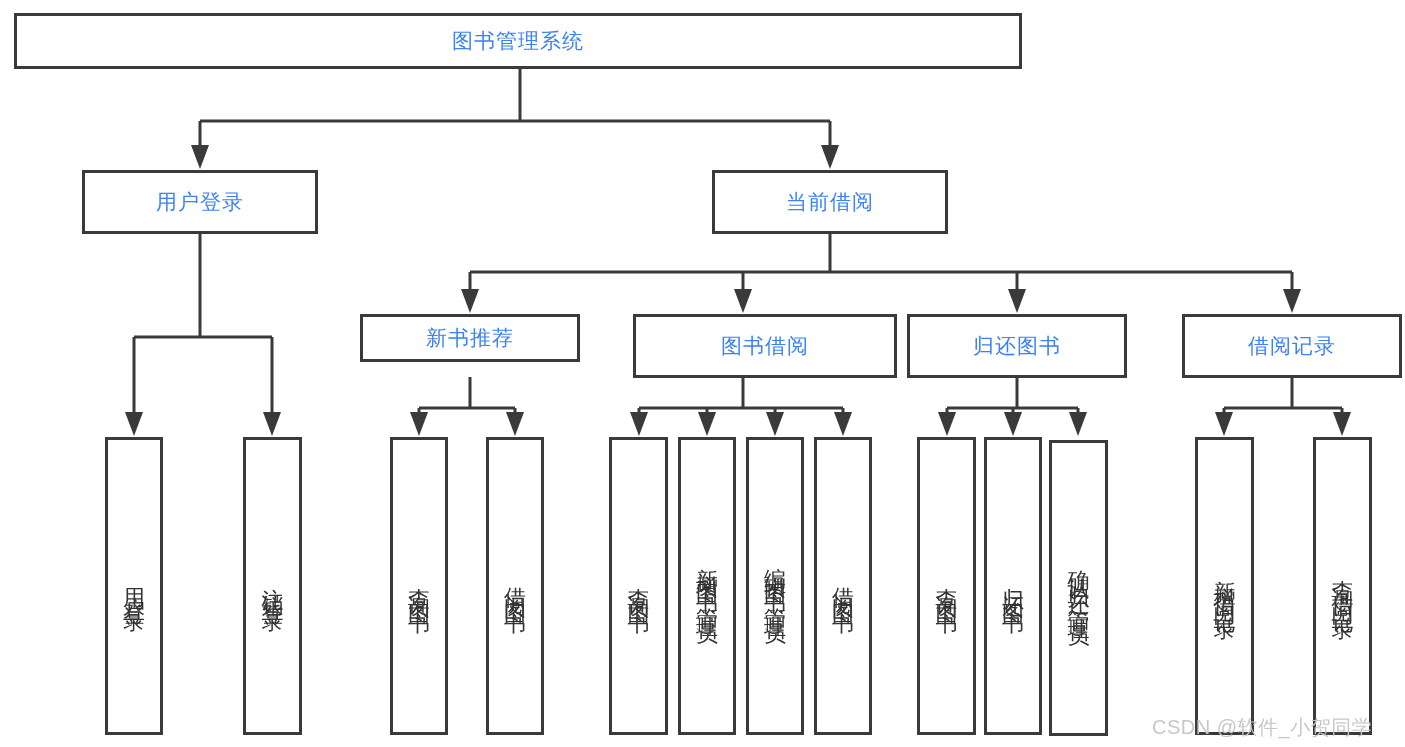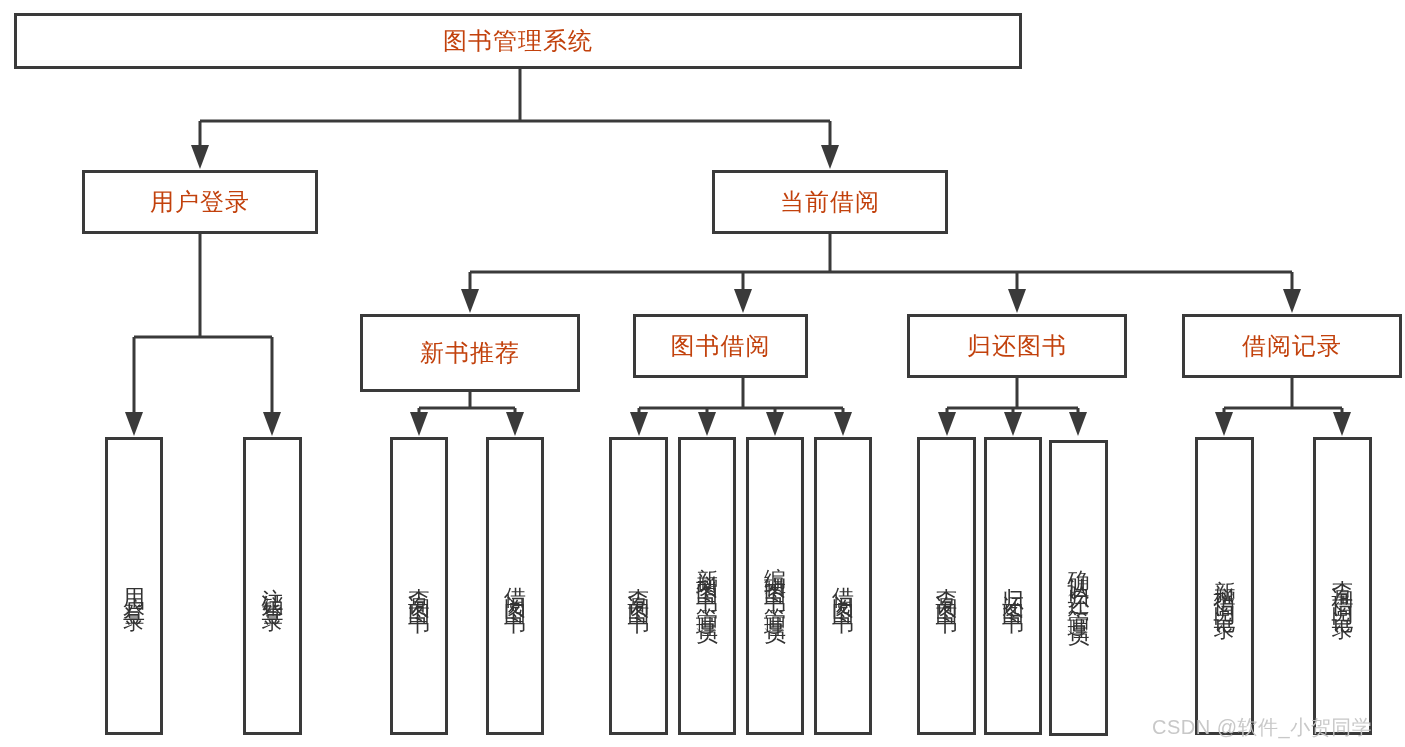--- a/index.html
+++ b/index.html
@@ -25,22 +25,22 @@
     position: absolute;
     box-sizing: border-box;
     border: 3px solid #3a3a3a;
     background: #ffffff;
     display: flex;
     align-items: center;
     justify-content: center;
     z-index: 2;
   }
   .hlabel {
-    font-size: 24px;
-    color: #c2410c;
+    font-size: 21px;
+    color: #3b82f6;
     letter-spacing: 1px;
     white-space: nowrap;
   }
   .vtext {
     writing-mode: vertical-rl;
     text-orientation: mixed;
     font-size: 22px;
     color: #333333;
     letter-spacing: 8px;
     line-height: 1;
@@ -123,24 +123,24 @@
     <span class="hlabel">图书管理系统</span>
   </div>
 
   <div class="box" style="left:82px; top:170px; width:236px; height:64px">
     <span class="hlabel">用户登录</span>
   </div>
   <div class="box" style="left:712px; top:170px; width:236px; height:64px">
     <span class="hlabel">当前借阅</span>
   </div>
 
-  <div class="box" style="left:360px; top:314px; width:220px; height:78px">
+  <div class="box" style="left:360px; top:314px; width:220px; height:48px">
     <span class="hlabel">新书推荐</span>
   </div>
-  <div class="box" style="left:633px; top:314px; width:175px; height:64px">
+  <div class="box" style="left:633px; top:314px; width:264px; height:64px">
     <span class="hlabel">图书借阅</span>
   </div>
   <div class="box" style="left:907px; top:314px; width:220px; height:64px">
     <span class="hlabel">归还图书</span>
   </div>
   <div class="box" style="left:1182px; top:314px; width:220px; height:64px">
     <span class="hlabel">借阅记录</span>
   </div>
 
   <div class="box" style="left:105px; top:437px; width:58px; height:298px">

